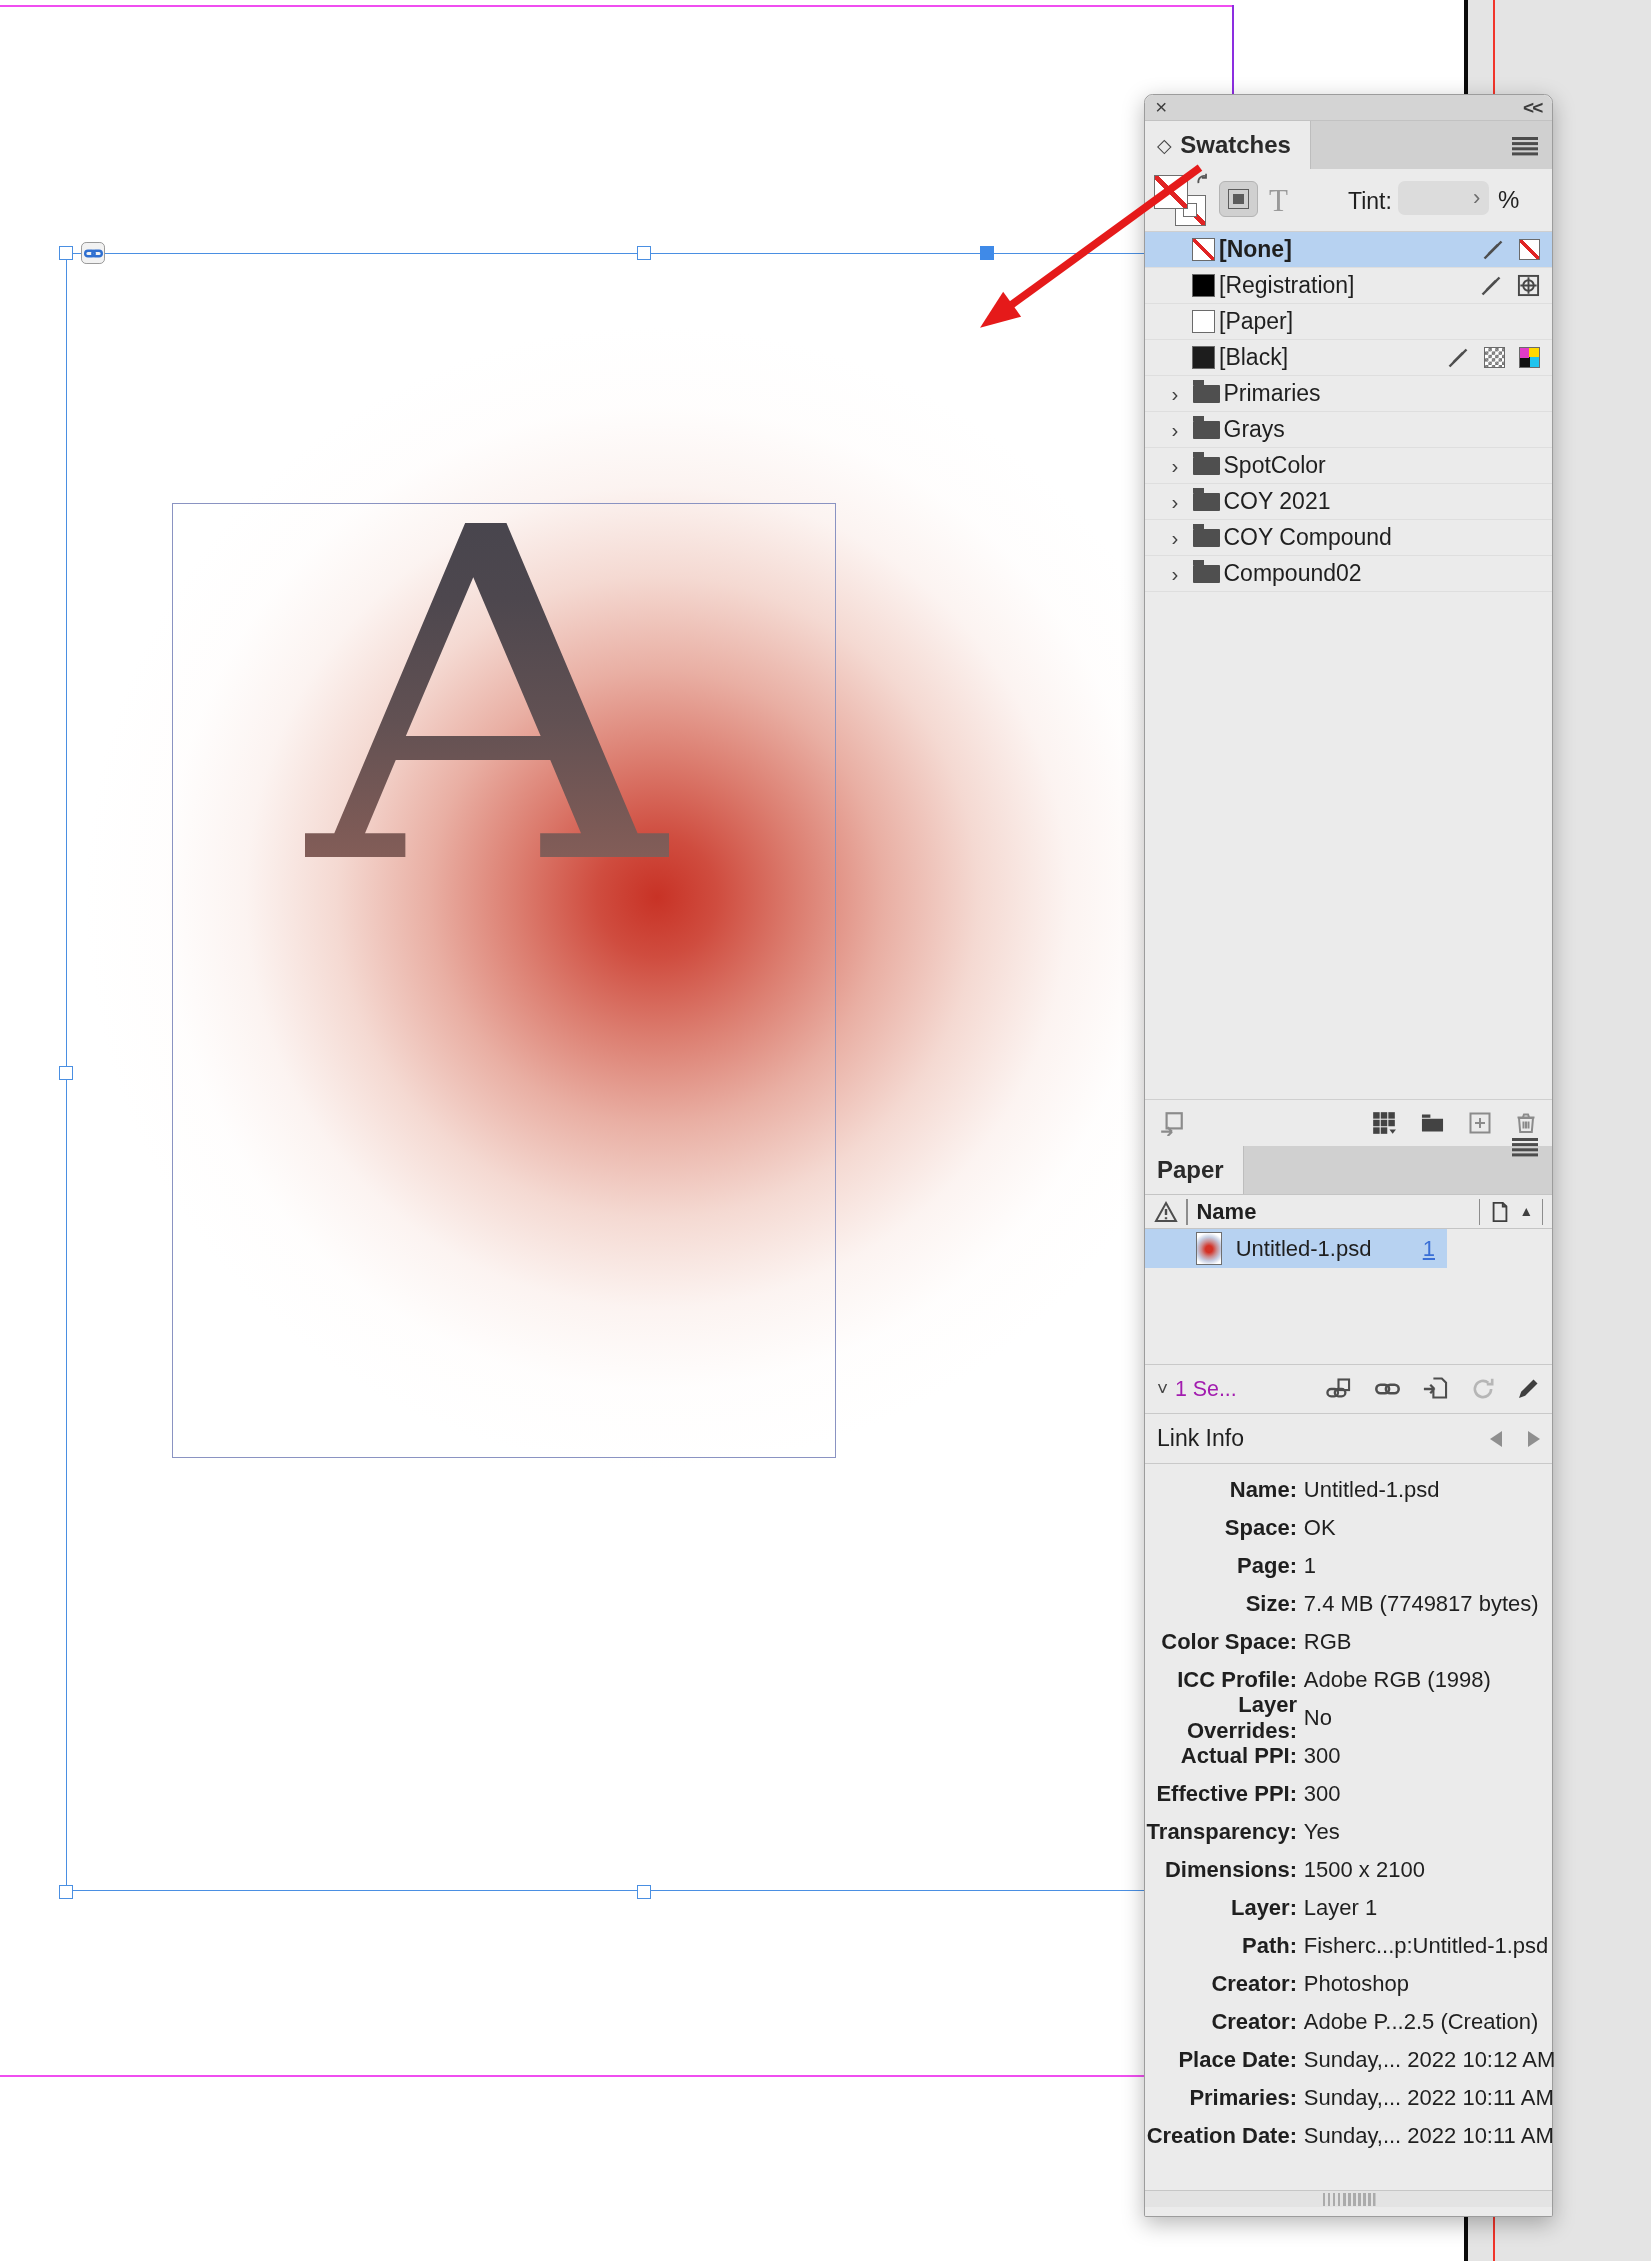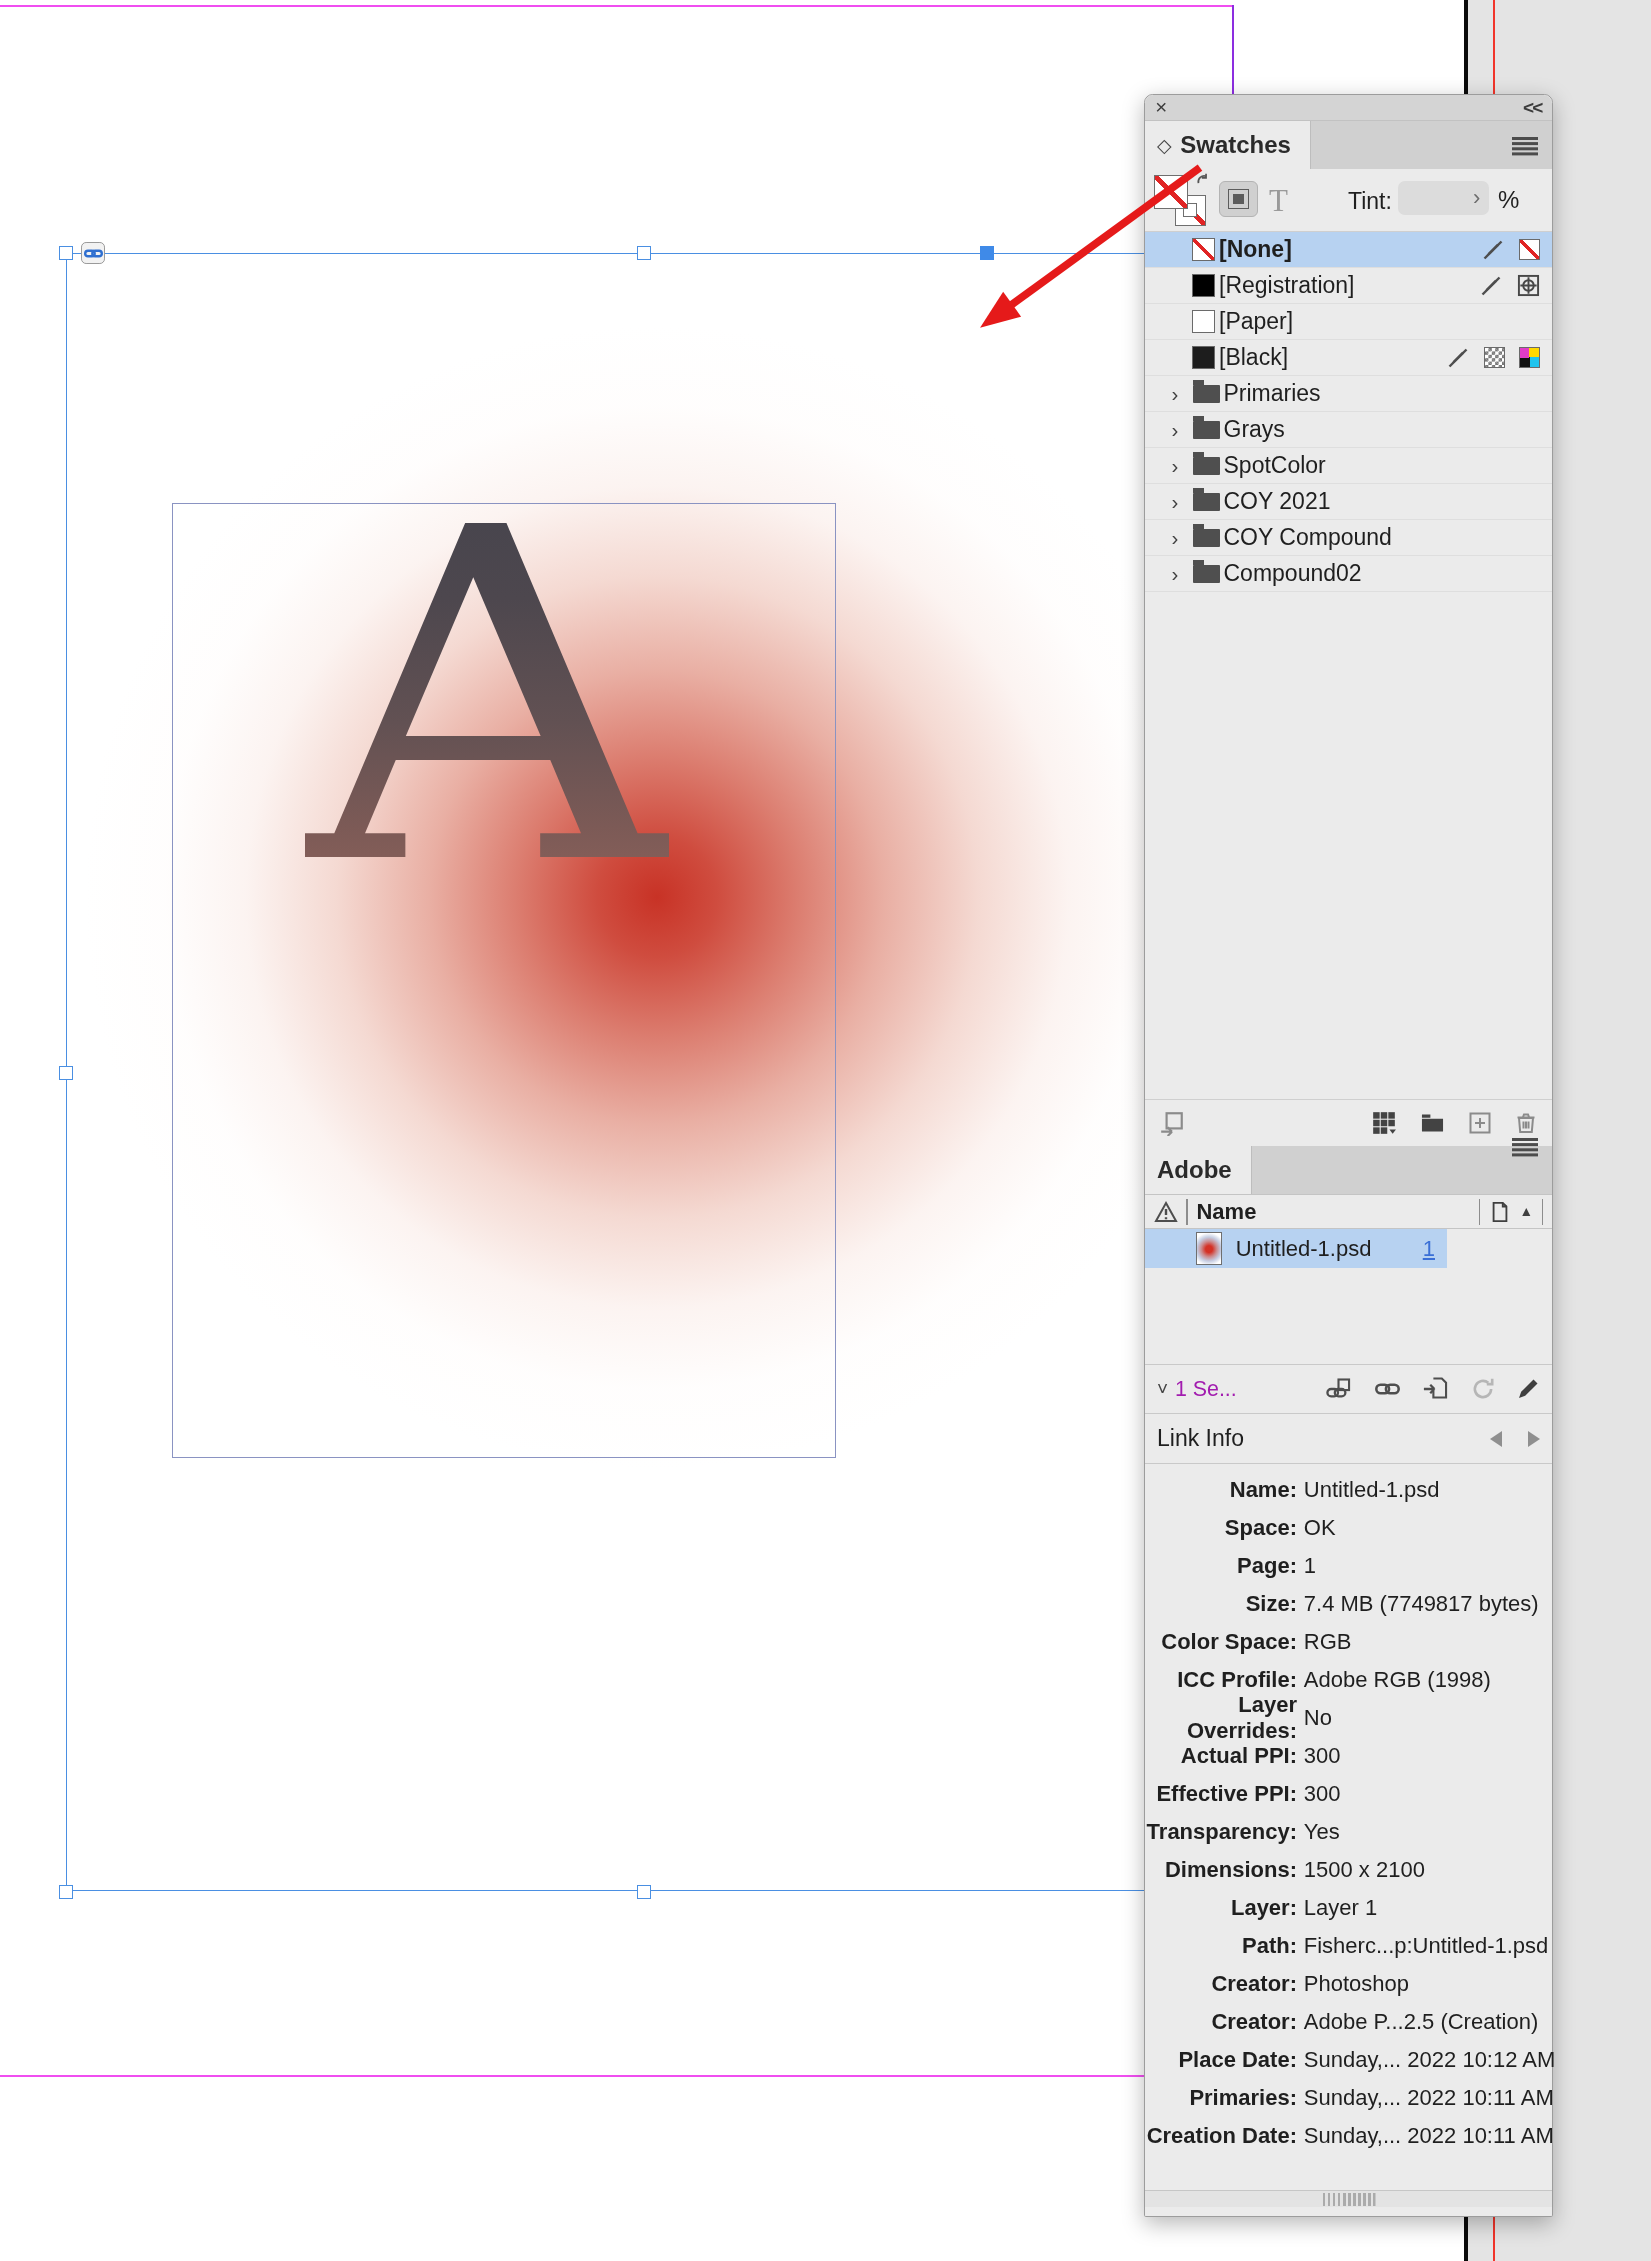--- a/index.html
+++ b/index.html
@@ -377,21 +377,21 @@
       </span>
       <span class="icon-btn">
         <svg class="ic" width="24" height="24" viewBox="0 0 28 28">
             <use href="#i-trash"></use>
           </svg>
       </span>
     </div>
 
     <div class="tabstrip">
       <div class="tab">
-        <span>Adobe</span>
+        <span>Paper</span>
       </div>
       <div class="hamburger hamburger2"></div>
     </div>
 
     <div class="lk-header">
       <svg class="ic" width="24" height="24" viewBox="0 0 28 28">
           <use href="#i-warn"></use>
         </svg>
       <span class="vdiv"></span>
       <span class="lk-name-h">Name</span>

